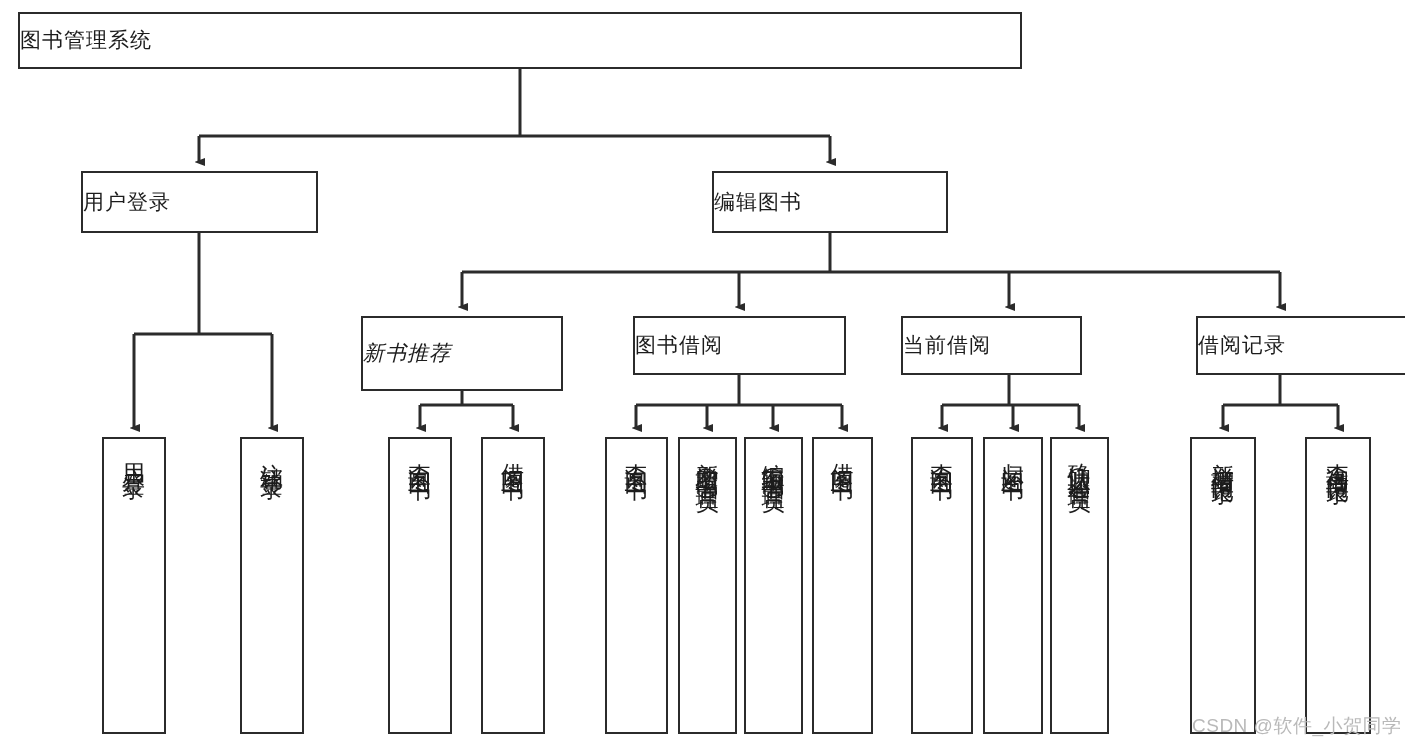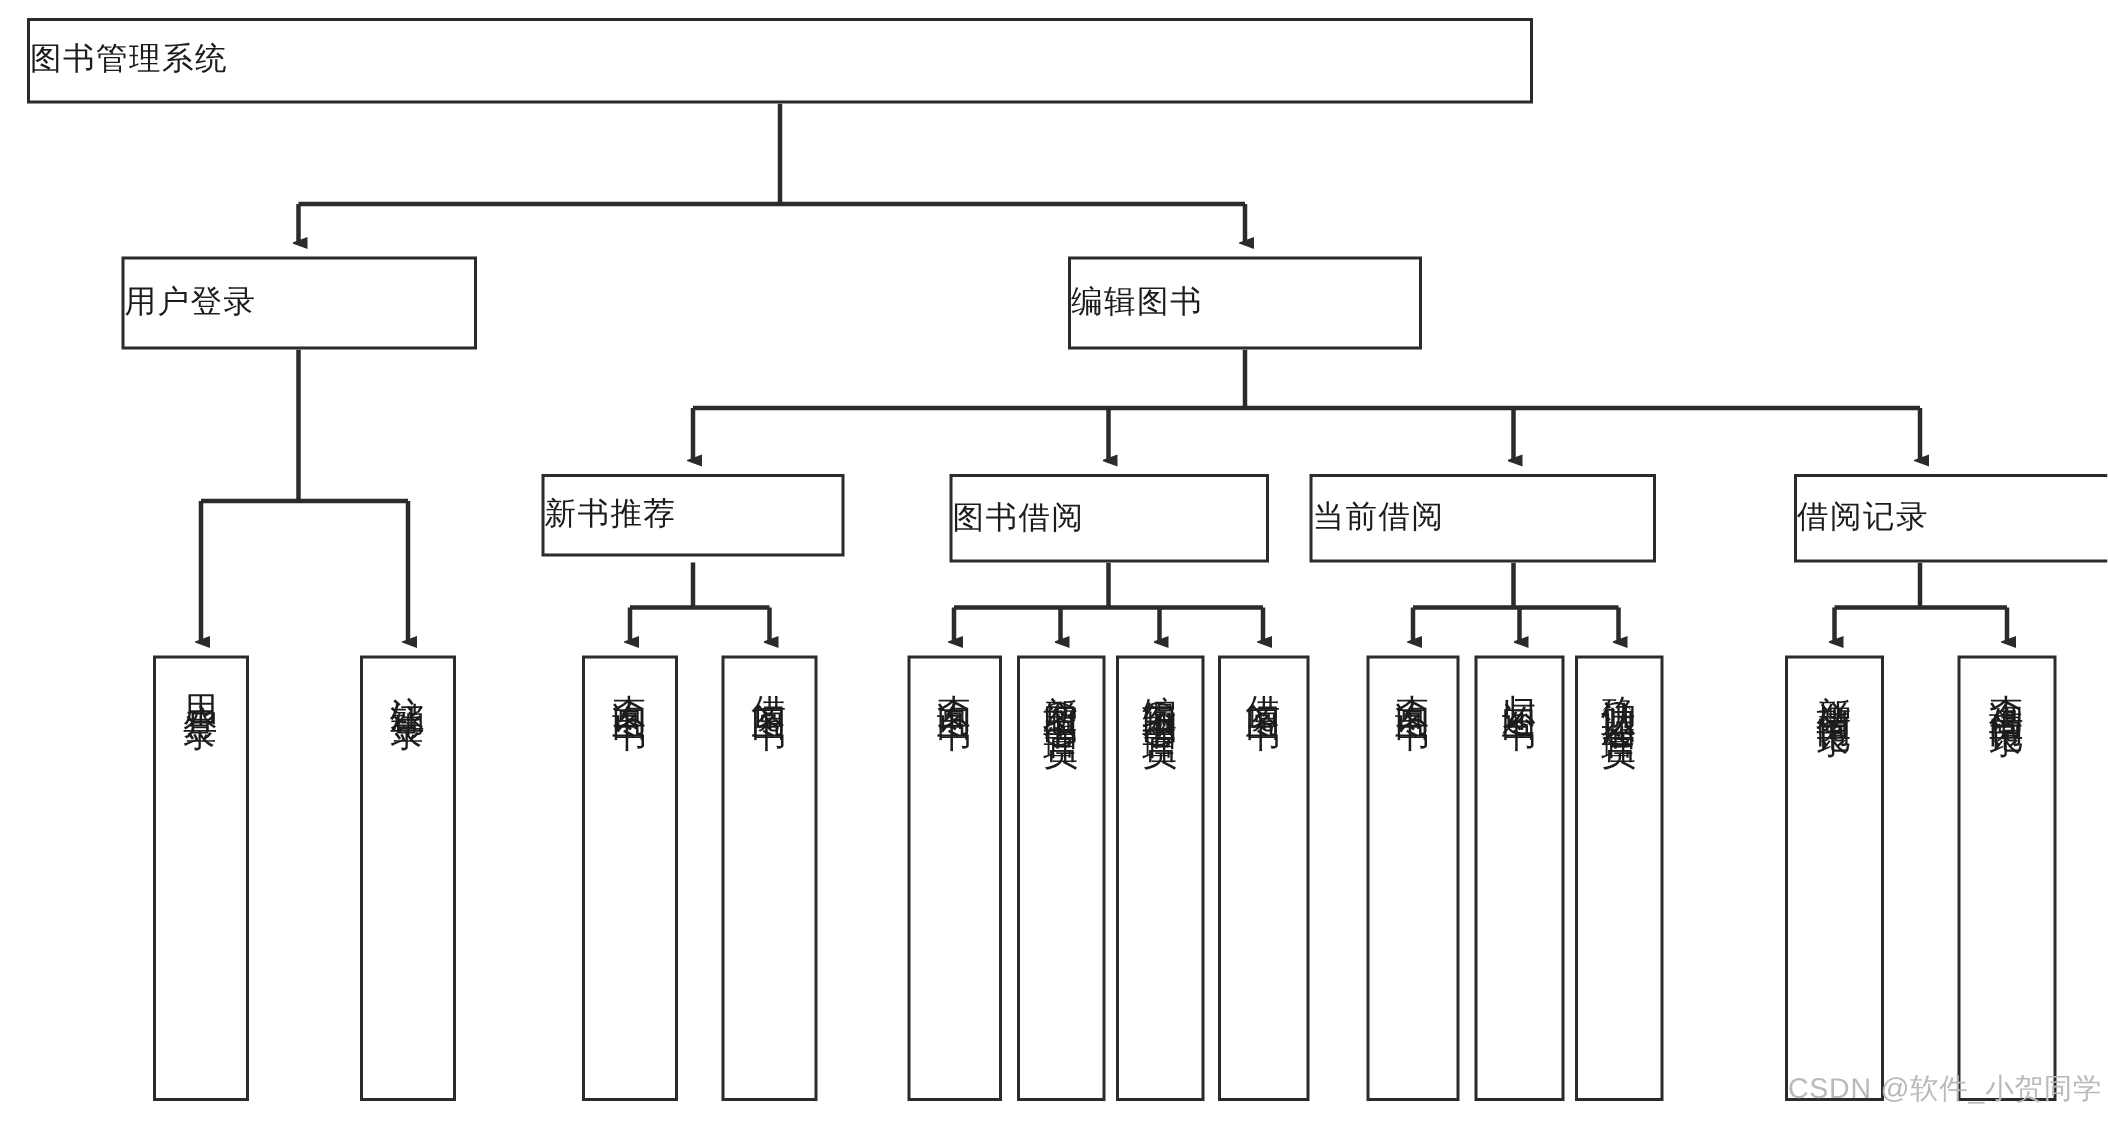--- a/index.html
+++ b/index.html
@@ -128,27 +128,27 @@
     <span class="lbl">图书管理系统</span>
   </div>
 
   <div class="node h" style="left:81px;top:171px;width:237px;height:62px;">
     <span class="lbl">用户登录</span>
   </div>
   <div class="node h" style="left:712px;top:171px;width:236px;height:62px;">
     <span class="lbl">编辑图书</span>
   </div>
 
-  <div class="node h" style="left:361px;top:316px;width:202px;height:55px;">
+  <div class="node h" style="left:361px;top:316px;width:202px;height:75px;font-style:italic;">
     <span class="lbl">新书推荐</span>
   </div>
   <div class="node h" style="left:633px;top:316px;width:213px;height:59px;font-family:Liberation Serif, serif;">
     <span class="lbl">图书借阅</span>
   </div>
-  <div class="node h" style="left:873px;top:316px;width:231px;height:59px;">
+  <div class="node h" style="left:901px;top:316px;width:181px;height:59px;">
     <span class="lbl">当前借阅</span>
   </div>
   <div class="node h" style="left:1196px;top:316px;width:245px;height:59px;">
     <span class="lbl">借阅记录</span>
   </div>
 
   <div class="node v" style="left:102px;top:437px;width:64px;height:297px;">
     <span class="lbl">用户登录</span>
   </div>
   <div class="node v" style="left:240px;top:437px;width:64px;height:297px;">

